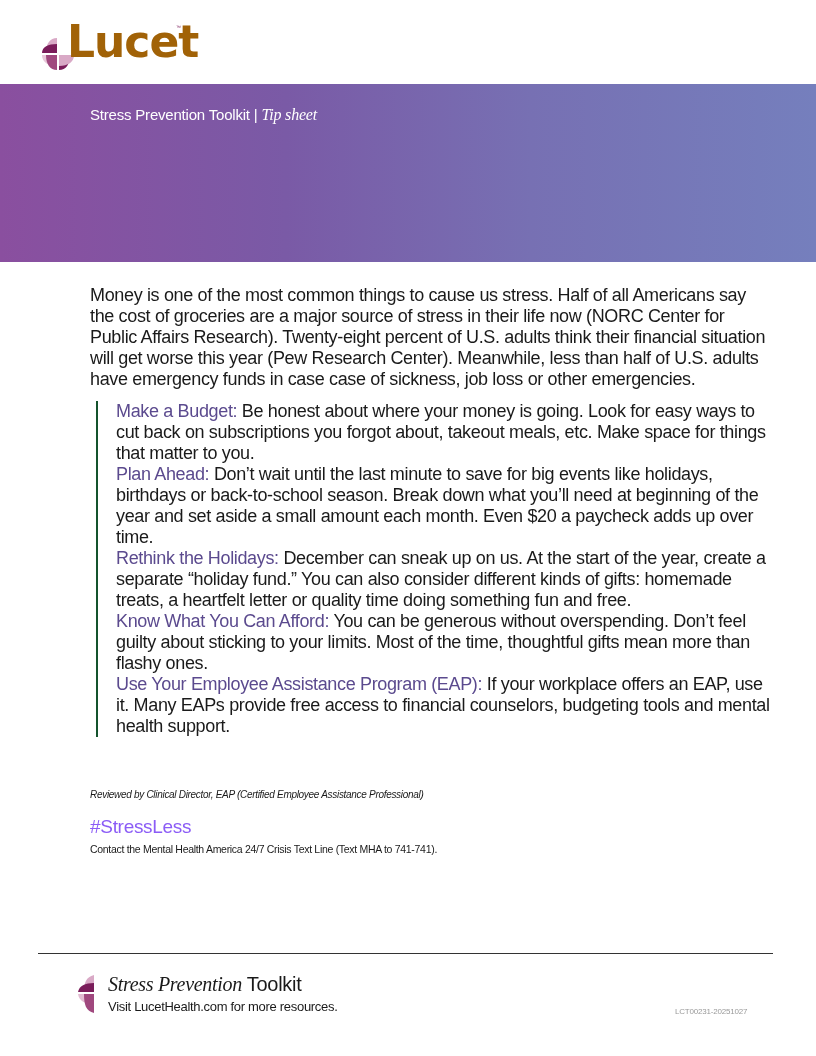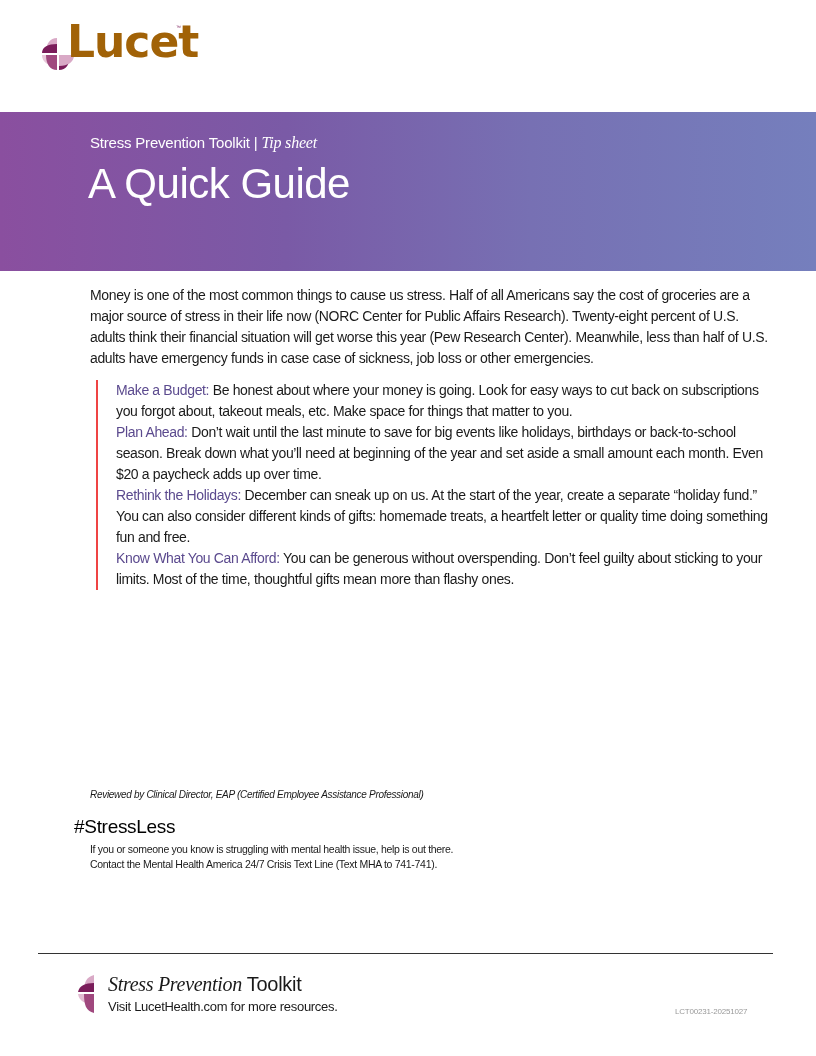--- a/index.html
+++ b/index.html
@@ -5,41 +5,41 @@
   html, body { margin: 0; padding: 0; background: #ffffff; }
   body { width: 816px; height: 1056px; position: relative; overflow: hidden;
          font-family: "Liberation Sans", sans-serif; color: #1a1a1a; }
 
   .logo { position: absolute; left: 40px; top: 22px; height: 62px; width: 150px; }
   .logo svg { position: absolute; left: 0; top: 14px; }
   .logo-word { position: absolute; left: 27px; top: -6px; font-size: 44px; font-weight: 700;
                color: #a16207; letter-spacing: -1px; font-family: "DejaVu Sans", sans-serif; }
   .logo-tm { position: absolute; left: 136px; top: 2px; font-size: 5px; color: #7a1c5a; }
 
-  .banner { position: absolute; left: 0; top: 112px; width: 816px; height: 159px;
+  .banner { position: absolute; left: 0; top: 84px; width: 816px; height: 178px;
             background: linear-gradient(90deg, #8a4f9f 0%, #7a5aa6 35%, #7770b3 65%, #757fbd 100%); }
   .kicker { position: absolute; left: 90px; top: 22px; font-size: 15px; color: #ffffff; letter-spacing: -0.2px; }
   .kicker .it { font-family: "Liberation Serif", serif; font-style: italic; font-size: 16px; }
   .title { position: absolute; left: 88px; top: 48px; font-size: 42px; line-height: 48px; color: #ffffff;
            font-weight: 400; letter-spacing: -0.5px; margin: 0; }
 
-  .content { position: absolute; left: 90px; top: 285px; width: 680px; font-size: 14px; line-height: 21px; }
+  .content { position: absolute; left: 90px; top: 285px; width: 680px; font-size: 18px; line-height: 21px; }
   .content p { margin: 0; }
   .intro { margin-bottom: 11px !important; letter-spacing: -0.35px; }
   .lead { margin-bottom: 12px !important; letter-spacing: -0.3px; }
 
-  .tips { position: relative; margin-left: 6px; padding-left: 18px; border-left: 2px solid #ef4444; width: 660px; }
+  .tips { position: relative; margin-left: 6px; padding-left: 18px; border-left: 2px solid #14532d; width: 660px; }
   .tip { margin: 0 0 10px 0; letter-spacing: -0.35px; }
   .tip:last-child { margin-bottom: 0; }
   .tip .hd { color: #5b4a8e; font-weight: 400; }
 
   .closing { margin-top: 20px !important; letter-spacing: -0.3px; }
 
   .reviewed { position: absolute; left: 90px; top: 789px; font-size: 10px; font-style: italic; letter-spacing: -0.3px; }
-  .hashtag { position: absolute; left: 74px; top: 816px; font-size: 19px; color: #000000; letter-spacing: -0.3px; }
+  .hashtag { position: absolute; left: 90px; top: 816px; font-size: 19px; color: #8b5cf6; letter-spacing: -0.3px; }
   .help { position: absolute; left: 90px; top: 842px; font-size: 10.5px; line-height: 15px; letter-spacing: -0.3px; }
 
   .divider { position: absolute; left: 38px; top: 953px; width: 735px; height: 1px; background: #333333; }
 
   .footer-icon { position: absolute; left: 76px; top: 973px; }
   .footer-title { position: absolute; left: 108px; top: 973px; font-size: 20px; letter-spacing: -0.3px; text-align: right; }
   .footer-title .it { font-family: "Liberation Serif", serif; font-style: italic; }
   .footer-sub { position: absolute; left: 108px; top: 999px; font-size: 13px; letter-spacing: -0.3px; }
   .code { position: absolute; left: 675px; top: 1007px; font-size: 8px; color: #9a9a9a; letter-spacing: -0.2px; }
 </style>
@@ -57,48 +57,50 @@
   </svg>
   <span class="logo-word">Lucet</span>
   <span class="logo-tm">™</span>
 </div>
 
 <div class="banner">
   <div class="kicker">
     <span>Stress Prevention Toolkit | </span><span class="it">Tip sheet</span>
   </div>
   <h1 class="title">
-    <span>A Quick Guide</span><br>
+    <br>
   </h1>
 </div>
 
 <div class="content">
   <p class="intro">Money is one of the most common things to cause us stress. Half of all Americans say the cost of groceries are a major source of stress in their life now (NORC Center for Public Affairs Research). Twenty-eight percent of U.S. adults think their financial situation will get worse this year (Pew Research Center). Meanwhile, less than half of U.S. adults have emergency funds in case case of sickness, job loss or other emergencies.</p>
 
   <div class="tips">
     <p class="tip">
       <span class="hd">Make a Budget:</span><span> Be honest about where your money is going. Look for easy ways to cut back on subscriptions you forgot about, takeout meals, etc. Make space for things that matter to you.</span>
     </p>
     <p class="tip">
       <span class="hd">Plan Ahead:</span><span> Don’t wait until the last minute to save for big events like holidays, birthdays or back-to-school season. Break down what you’ll need at beginning of the year and set aside a small amount each month. Even $20 a paycheck adds up over time.</span>
     </p>
     <p class="tip">
       <span class="hd">Rethink the Holidays:</span><span> December can sneak up on us. At the start of the year, create a separate “holiday fund.” You can also consider different kinds of gifts: homemade treats, a heartfelt letter or quality time doing something fun and free.</span>
     </p>
     <p class="tip">
       <span class="hd">Know What You Can Afford:</span><span> You can be generous without overspending. Don’t feel guilty about sticking to your limits. Most of the time, thoughtful gifts mean more than flashy ones.</span>
     </p>
+    <p class="tip">
+      <span class="hd">Use Your Employee Assistance Program (EAP):</span><span> If your workplace offers an EAP, use it. Many EAPs provide free access to financial counselors, budgeting tools and mental health support.</span>
+    </p>
   </div>
 
 </div>
 
 <div class="reviewed">Reviewed by Clinical Director, EAP (Certified Employee Assistance Professional)</div>
 <div class="hashtag">#StressLess</div>
 <div class="help">
-  <div>If you or someone you know is struggling with mental health issue, help is out there.</div>
   <div>Contact the Mental Health America 24/7 Crisis Text Line (Text MHA to 741-741).</div>
 </div>
 
 <div class="divider"></div>
 
 <svg class="footer-icon" width="20" height="42" viewBox="0 0 20 42">
   <path d="M18 2 C10 4 8 10 8 18 L18 18 Z" fill="#d9a9c6"></path>
   <path d="M18 19 L2 19 C3 13 9 10 18 10 Z" fill="#7a1c5a"></path>
   <path d="M18 21 L2 21 C3 28 9 31 18 31 Z" fill="#e2bcd2"></path>
   <path d="M18 21 L18 40 C10 38 8 32 8 21 Z" fill="#a0487e"></path>

